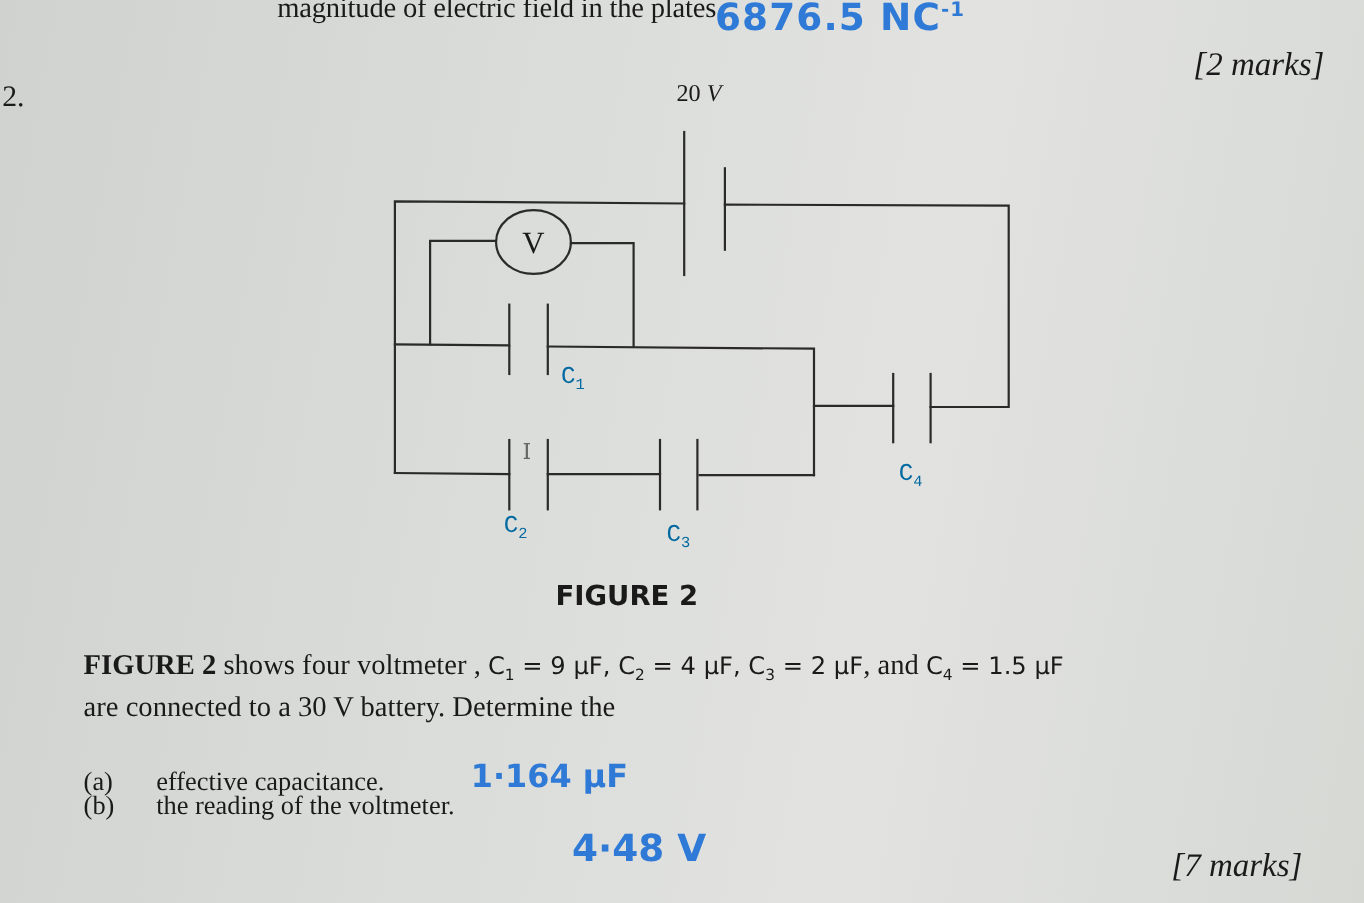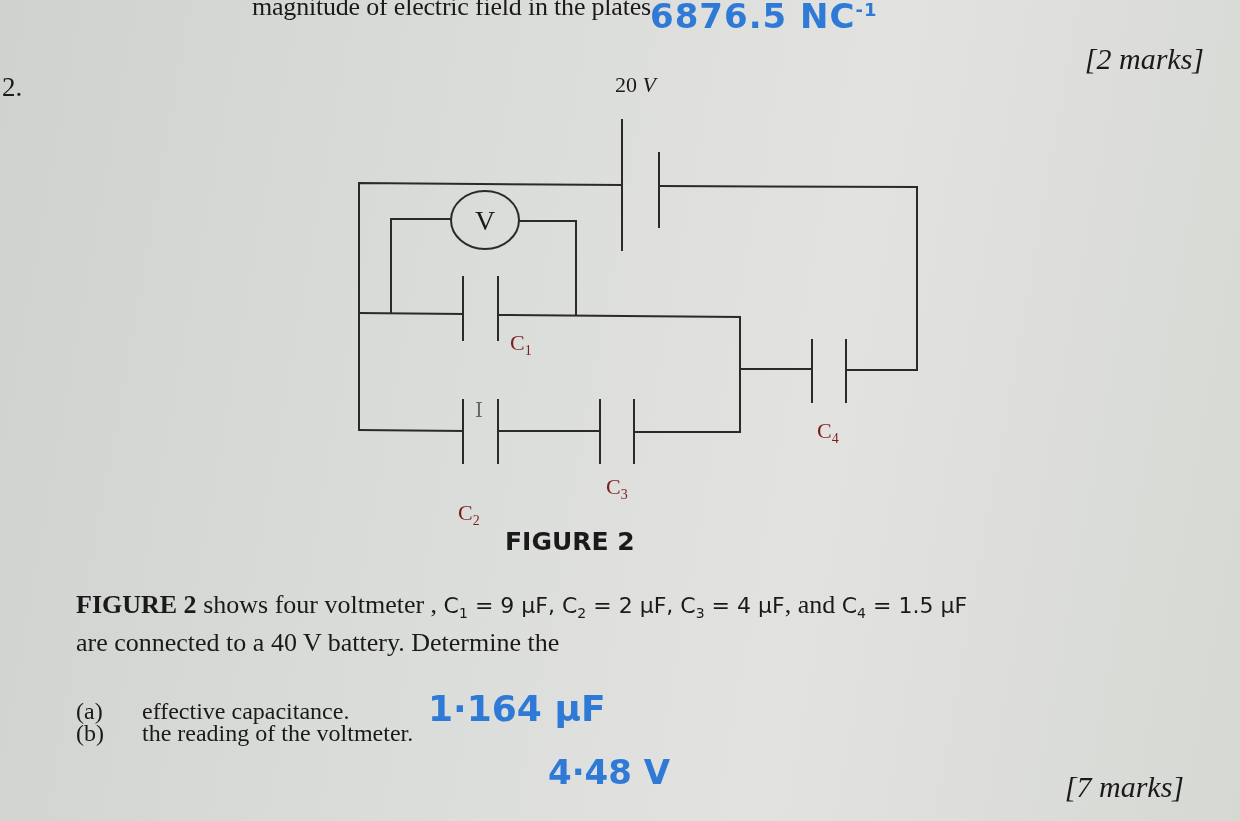--- a/index.html
+++ b/index.html
@@ -13,35 +13,35 @@
   .hand { color: #2f7ad6; font-family: "DejaVu Sans", sans-serif; font-weight: bold; }
   .hand-e { left: 650px; top: -4px; font-size: 34px; letter-spacing: 1px; }
   .hand-e sup { font-size: 18px; }
   .marks { font-style: italic; font-size: 30px; }
   .marks-1 { right: 36px; top: 42px; }
   .marks-2 { right: 56px; top: 770px; }
   .qnum { left: 2px; top: 72px; font-size: 27px; }
   .batt-label { left: 615px; top: 72px; font-size: 26px; font-family: Liberation Serif, serif; font-size: 22px; }
   .batt-label .it { font-style: italic; }
   svg.circuit { position: absolute; left: 0; top: 0; }
-  .cap-label { font-family: Liberation Serif, serif; font-size: 22px; color: #7f1d1d; }
+  .cap-label { font-family: Liberation Mono, monospace; font-size: 22px; color: #0369a1; }
   .cap-label sub { font-size: 14px; }
   .fig-title { left: 505px; top: 527px; font-size: 25px; font-weight: bold; font-family: "DejaVu Sans", sans-serif; }
   .para { left: 76px; font-size: 26px; }
   .para-1 { top: 590px; }
   .para-2 { top: 628px; }
   .para b { font-weight: bold; }
   .mathv { font-family: "DejaVu Sans", sans-serif; font-size: 22px; }
   .mathv sub { font-size: 14px; }
   .part { left: 76px; font-size: 24px; }
   .part-a { top: 698px; }
   .part-b { top: 720px; }
   .part .tag { display: inline-block; width: 66px; }
-  .hand-a { left: 428px; top: 688px; font-size: 36px; }
-  .hand-b { left: 548px; top: 752px; font-size: 34px; }
+  .hand-a { left: 428px; top: 688px; font-size: 29px; }
+  .hand-b { left: 520px; top: 752px; font-size: 34px; }
   .cursor-ibeam { left: 475px; top: 398px; font-size: 20px; color: #666; font-family: "DejaVu Serif", serif; }
 </style>
 </head>
 <body>
 
 <div class="abs prev-line">magnitude of electric field in the plates.</div>
 <div class="abs hand hand-e"><span>6876.5 NC</span><sup>-1</sup></div>
 <div class="abs marks marks-1">[2 marks]</div>
 
 <div class="abs qnum">2.</div>
@@ -84,29 +84,29 @@
     <line x1="740" y1="369" x2="812" y2="369"></line>
     <g>
       <line x1="812" y1="340" x2="812" y2="402"></line>
       <line x1="846" y1="340" x2="846" y2="402"></line>
     </g>
   </g>
   <text x="485" y="230" text-anchor="middle" font-family="Liberation Serif, serif" font-size="28" fill="#1a1a1a">V</text>
 </svg>
 
 <div class="abs cap-label" style="left:510px;top:330px;"><span>C</span><sub>1</sub></div>
-<div class="abs cap-label" style="left:458px;top:500px;"><span>C</span><sub>2</sub></div>
+<div class="abs cap-label" style="left:458px;top:466px;"><span>C</span><sub>2</sub></div>
 <div class="abs cap-label" style="left:606px;top:474px;text-align:center;"><span>C</span><sub>3</sub></div>
 <div class="abs cap-label" style="left:817px;top:418px;"><span>C</span><sub>4</sub></div>
 
 <div class="abs cursor-ibeam">I</div>
 
 <div class="abs fig-title">FIGURE 2</div>
 
-<div class="abs para para-1"><b>FIGURE 2</b><span> shows four voltmeter , </span><span class="mathv"><span>C</span><sub>1</sub><span> = 9 μF, </span><span>C</span><sub>2</sub><span> = 2 μF, </span><span>C</span><sub>3</sub><span> = 4 μF</span></span><span>, and </span><span class="mathv"><span>C</span><sub>4</sub><span> = 1.5 μF</span></span></div>
-<div class="abs para para-2">are connected to a 40 V battery. Determine the</div>
+<div class="abs para para-1"><b>FIGURE 2</b><span> shows four voltmeter , </span><span class="mathv"><span>C</span><sub>1</sub><span> = 9 μF, </span><span>C</span><sub>2</sub><span> = 4 μF, </span><span>C</span><sub>3</sub><span> = 2 μF</span></span><span>, and </span><span class="mathv"><span>C</span><sub>4</sub><span> = 1.5 μF</span></span></div>
+<div class="abs para para-2">are connected to a 30 V battery. Determine the</div>
 
 <div class="abs part part-a"><span class="tag">(a)</span><span>effective capacitance.</span></div>
 <div class="abs hand hand-a">1·164 μF</div>
 <div class="abs part part-b"><span class="tag">(b)</span><span>the reading of the voltmeter.</span></div>
 <div class="abs hand hand-b">4·48 V</div>
 
 <div class="abs marks marks-2">[7 marks]</div>
 
 </body></html>

